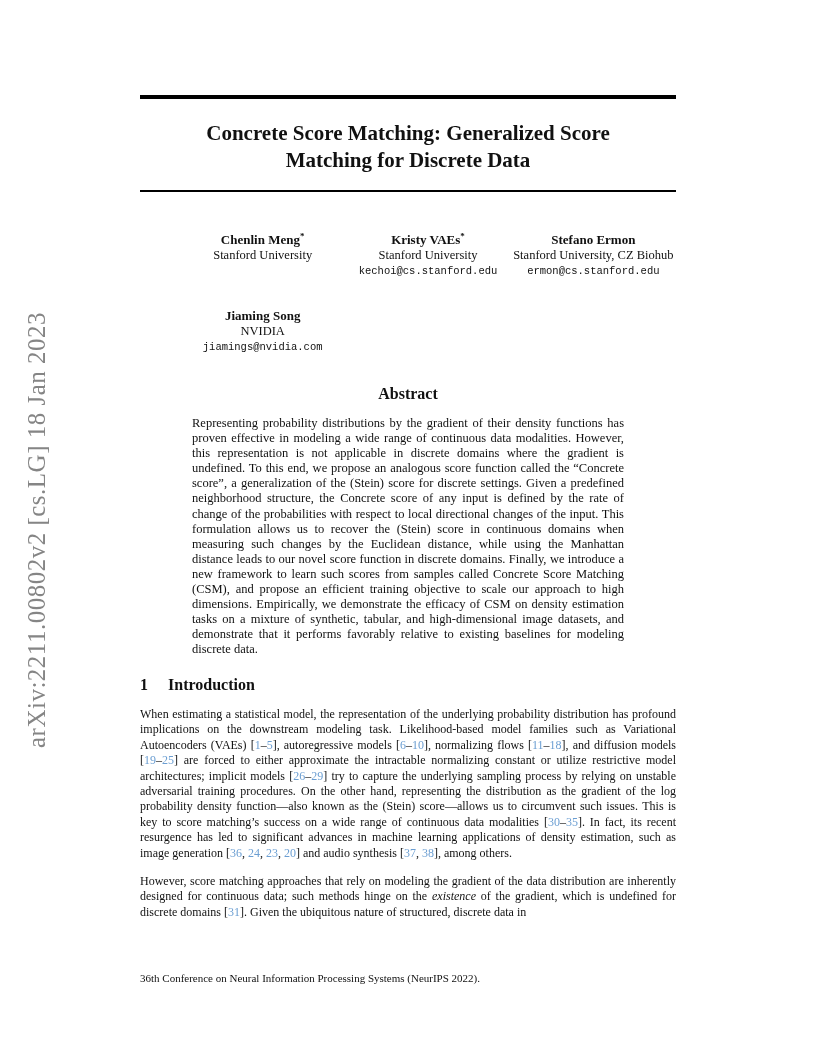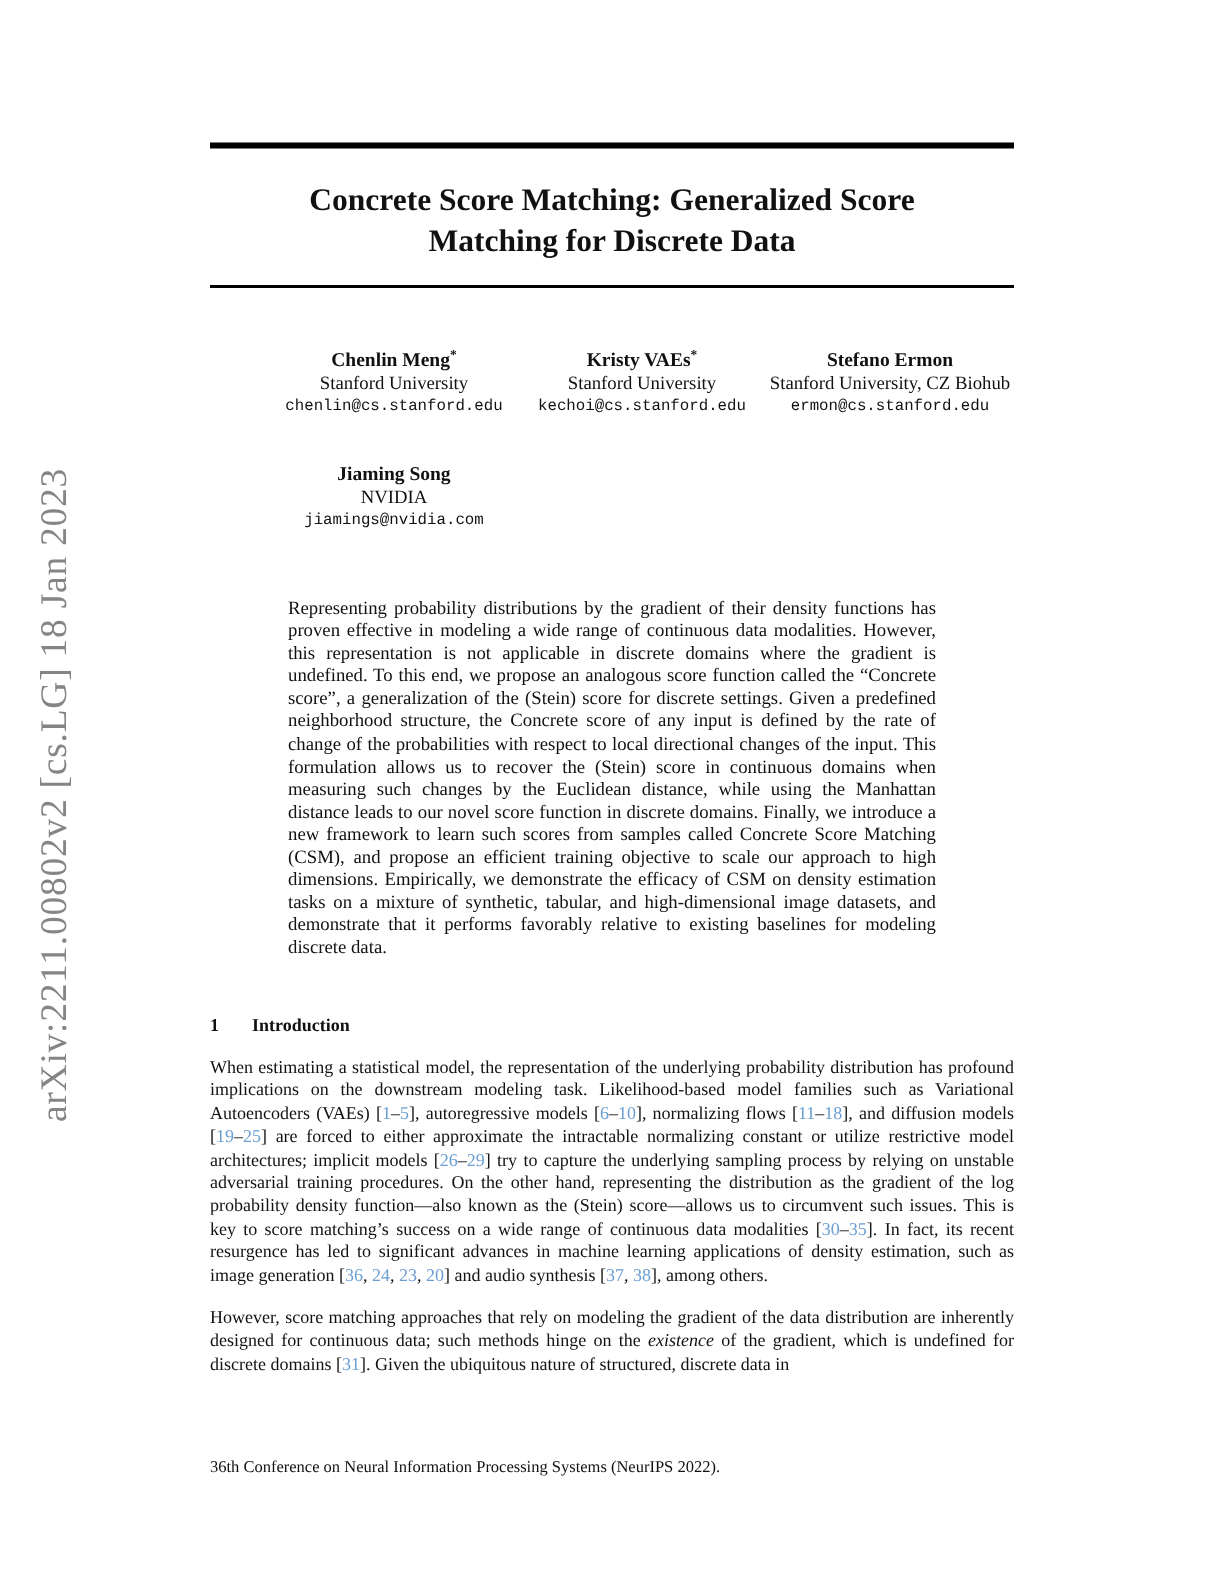--- a/index.html
+++ b/index.html
@@ -69,21 +69,21 @@
     font-size: 12.5px;
     line-height: 15.1px;
     text-align: justify;
   }
   .intro {
     position: absolute;
     left: 140px;
     top: 676px;
     width: 536px;
   }
-  .section-heading { margin: 0; font-size: 12px; font-weight: bold; }
+  .section-heading { margin: 0; font-size: 16px; font-weight: bold; }
   .sec-num { display: inline-block; min-width: 28px; }
   .body-par {
     margin: 13px 0 0 0;
     font-size: 12px;
     line-height: 15.4px;
     text-align: justify;
   }
   .cite { color: var(--citation-blue, #6b9ed2); }
   .em { font-style: italic; }
   .footnote-block {
@@ -115,41 +115,41 @@
     <h1 class="title">
       <span class="title-line">Concrete Score Matching: Generalized Score</span>
       <span class="title-line">Matching for Discrete Data</span>
     </h1>
     <div class="rule-thin"></div>
 
     <div class="authors">
       <div class="author">
         <div class="author-name"><span>Chenlin Meng</span><sup>*</sup></div>
         <div class="author-affil">Stanford University</div>
-        <div class="author-email">chenlin@cs.stanford.edu</div>
       </div>
       <div class="author">
         <div class="author-name"><span>Kristy VAEs</span><sup>*</sup></div>
         <div class="author-affil">Stanford University</div>
         <div class="author-email">kechoi@cs.stanford.edu</div>
       </div>
       <div class="author">
         <div class="author-name"><span>Stefano Ermon</span><sup></sup></div>
         <div class="author-affil">Stanford University, CZ Biohub</div>
         <div class="author-email">ermon@cs.stanford.edu</div>
       </div>
       <div class="author">
         <div class="author-name"><span>Jiaming Song</span><sup></sup></div>
         <div class="author-affil">NVIDIA</div>
         <div class="author-email">jiamings@nvidia.com</div>
       </div>
     </div>
   </div>
 
   <div class="abstract">
+    <div class="abstract-heading">Abstract</div>
     <p class="abstract-text">Representing probability distributions by the gradient of their density functions has proven effective in modeling a wide range of continuous data modalities. However, this representation is not applicable in discrete domains where the gradient is undefined. To this end, we propose an analogous score function called the “Concrete score”, a generalization of the (Stein) score for discrete settings. Given a predefined neighborhood structure, the Concrete score of any input is defined by the rate of change of the probabilities with respect to local directional changes of the input. This formulation allows us to recover the (Stein) score in continuous domains when measuring such changes by the Euclidean distance, while using the Manhattan distance leads to our novel score function in discrete domains. Finally, we introduce a new framework to learn such scores from samples called Concrete Score Matching (CSM), and propose an efficient training objective to scale our approach to high dimensions. Empirically, we demonstrate the efficacy of CSM on density estimation tasks on a mixture of synthetic, tabular, and high-dimensional image datasets, and demonstrate that it performs favorably relative to existing baselines for modeling discrete data.</p>
   </div>
 
   <div class="intro">
     <h2 class="section-heading"><span class="sec-num">1</span><span>Introduction</span></h2>
     <p class="body-par"><span>When estimating a statistical model, the representation of the underlying probability distribution has profound implications on the downstream modeling task. Likelihood-based model families such as Variational Autoencoders (VAEs) [</span><span class="cite">1</span><span>–</span><span class="cite">5</span><span>], autoregressive models [</span><span class="cite">6</span><span>–</span><span class="cite">10</span><span>], normalizing flows [</span><span class="cite">11</span><span>–</span><span class="cite">18</span><span>], and diffusion models [</span><span class="cite">19</span><span>–</span><span class="cite">25</span><span>] are forced to either approximate the intractable normalizing constant or utilize restrictive model architectures; implicit models [</span><span class="cite">26</span><span>–</span><span class="cite">29</span><span>] try to capture the underlying sampling process by relying on unstable adversarial training procedures. On the other hand, representing the distribution as the gradient of the log probability density function—also known as the (Stein) score—allows us to circumvent such issues. This is key to score matching’s success on a wide range of continuous data modalities [</span><span class="cite">30</span><span>–</span><span class="cite">35</span><span>]. In fact, its recent resurgence has led to significant advances in machine learning applications of density estimation, such as image generation [</span><span class="cite">36</span><span>, </span><span class="cite">24</span><span>, </span><span class="cite">23</span><span>, </span><span class="cite">20</span><span>] and audio synthesis [</span><span class="cite">37</span><span>, </span><span class="cite">38</span><span>], among others.</span></p>
     <p class="body-par"><span>However, score matching approaches that rely on modeling the gradient of the data distribution are inherently designed for continuous data; such methods hinge on the </span><span class="em">existence</span><span> of the gradient, which is undefined for discrete domains [</span><span class="cite">31</span><span>]. Given the ubiquitous nature of structured, discrete data in</span></p>
   </div>
 
 

